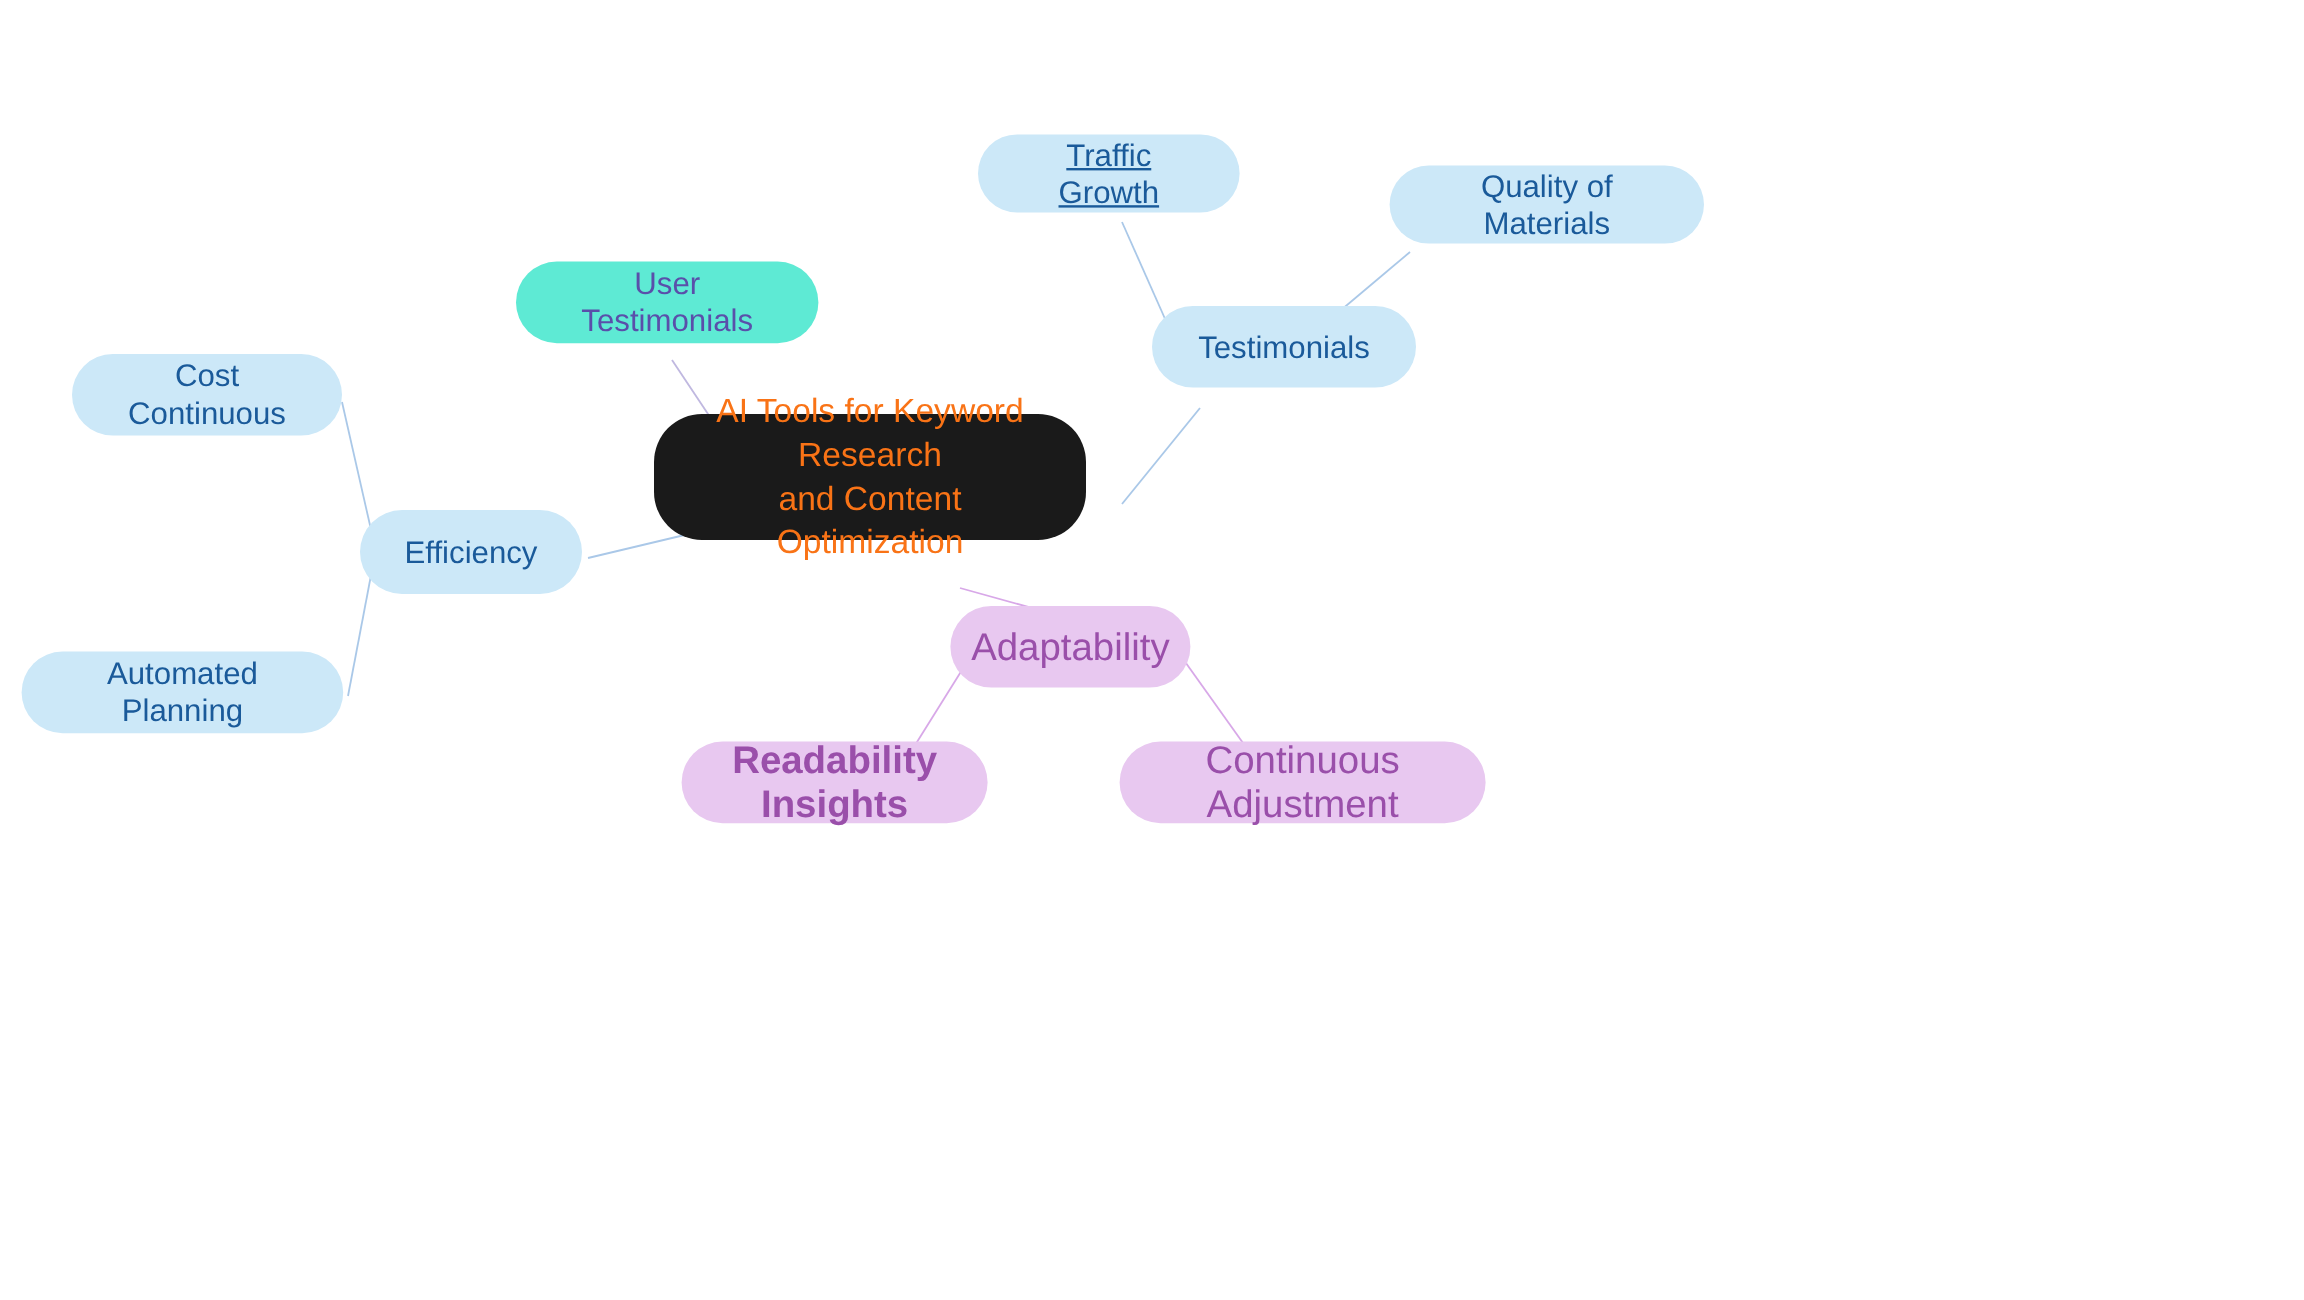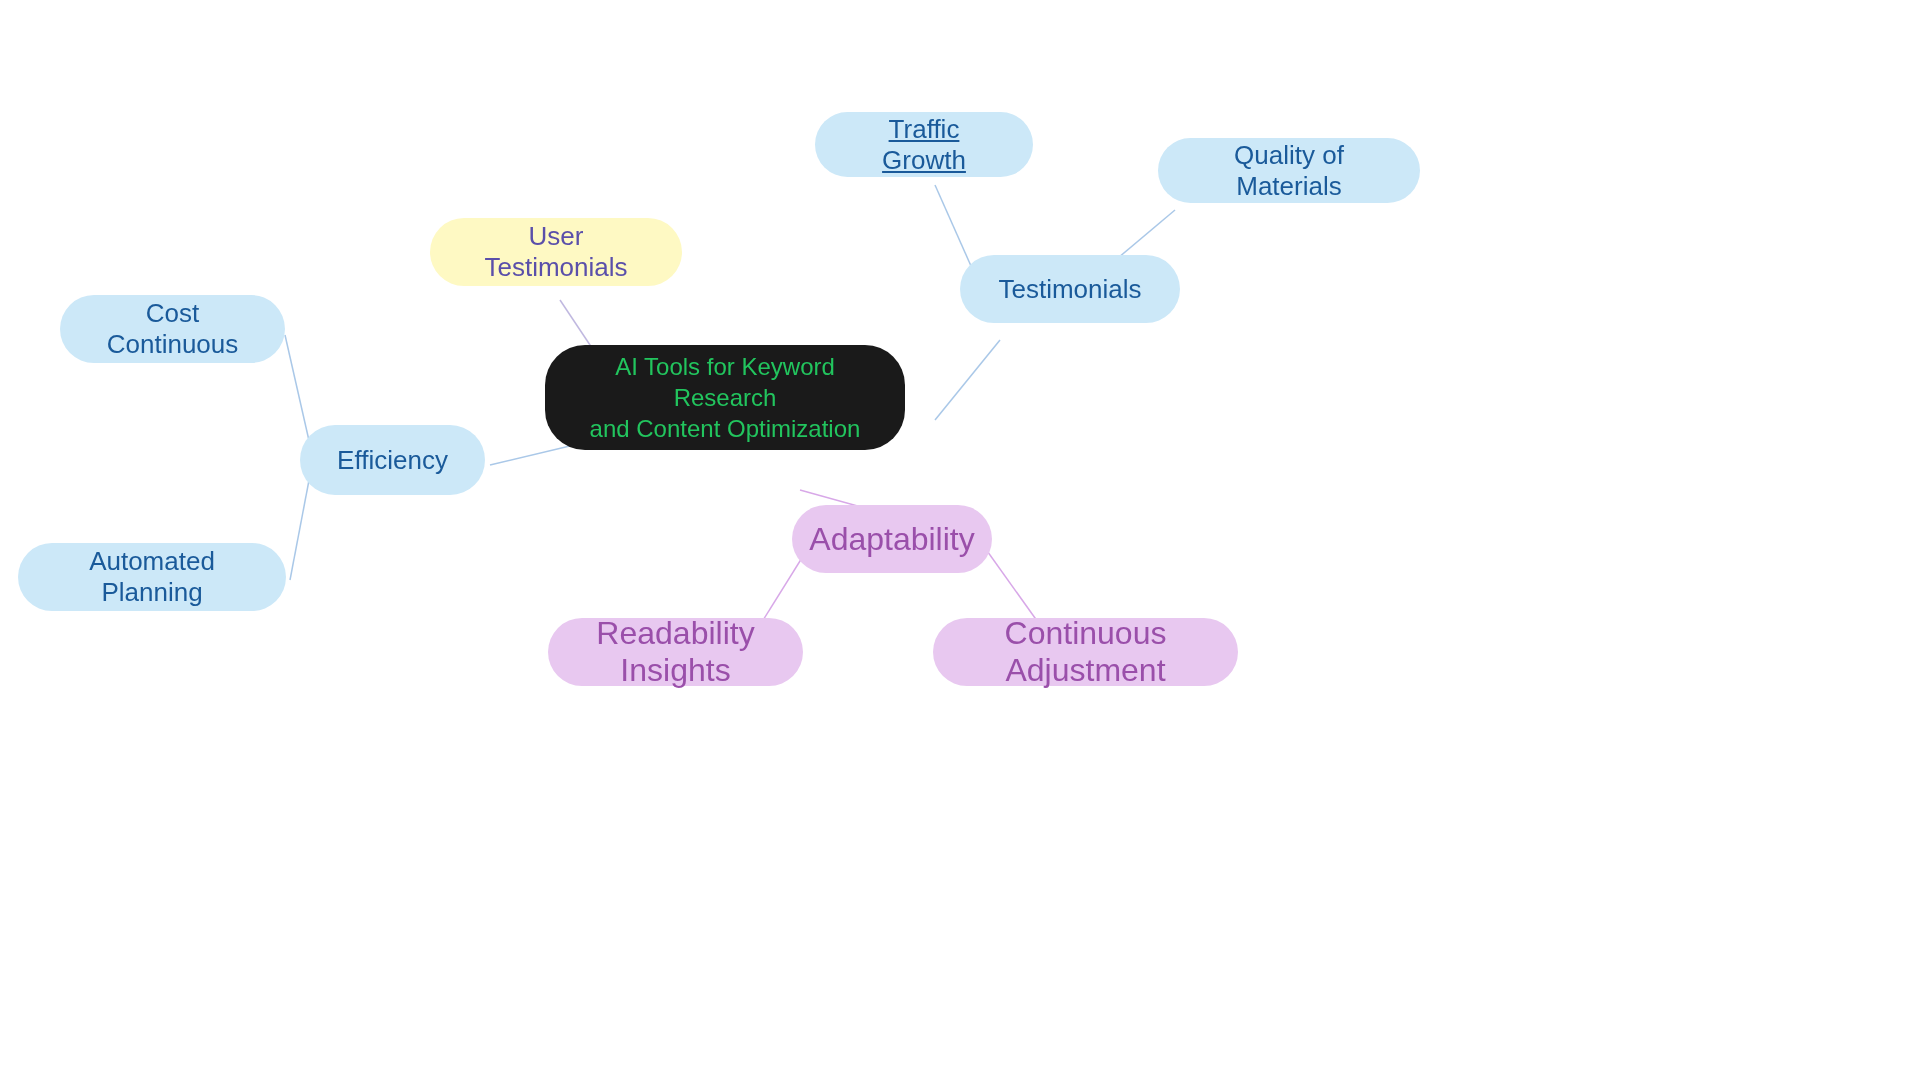--- a/index.html
+++ b/index.html
@@ -23,36 +23,36 @@
       position: absolute;
       border-radius: 50px;
       display: flex;
       align-items: center;
       justify-content: center;
       text-align: center;
       z-index: 1;
     }
     .node-center {
       background: #1a1a1a;
-      color: #22c55e;
-      font-size: 24px;
+      color: #f97316;
+      font-size: 28px;
       font-weight: 500;
       line-height: 1.3;
       padding: 28px 44px;
       border-radius: 40px;
     }
     .node-blue {
       background: #cce8f8;
       color: #1a5a9a;
       font-size: 26px;
       font-weight: 400;
       padding: 22px 36px;
     }
     .node-purple-light {
-      background: #fef9c3;
+      background: #5eead4;
       color: #5a4faa;
       font-size: 26px;
       font-weight: 400;
       padding: 22px 36px;
     }
     .node-pink-light {
       background: #e8c8f0;
       color: #9a4faa;
       font-size: 32px;
       font-weight: 400;
@@ -114,19 +114,19 @@
 </div>
 
 <div class="node node-blue" style="left:1158px; top:138px; width:262px; height:65px;">
   <span>Quality of Materials</span>
 </div>
 
 <div class="node node-pink-light" style="left:792px; top:505px; width:200px; height:68px;">
   <span>Adaptability</span>
 </div>
 
-<div class="node node-pink-light" style="left:548px; top:618px; width:255px; height:68px;">
+<div class="node node-pink-light" style="left:568px; top:618px; width:255px; height:68px;font-weight:bold;">
   <span>Readability Insights</span>
 </div>
 
 <div class="node node-pink-light" style="left:933px; top:618px; width:305px; height:68px;justify-content:center;">
   <span>Continuous Adjustment</span>
 </div>
 
 </body></html>

